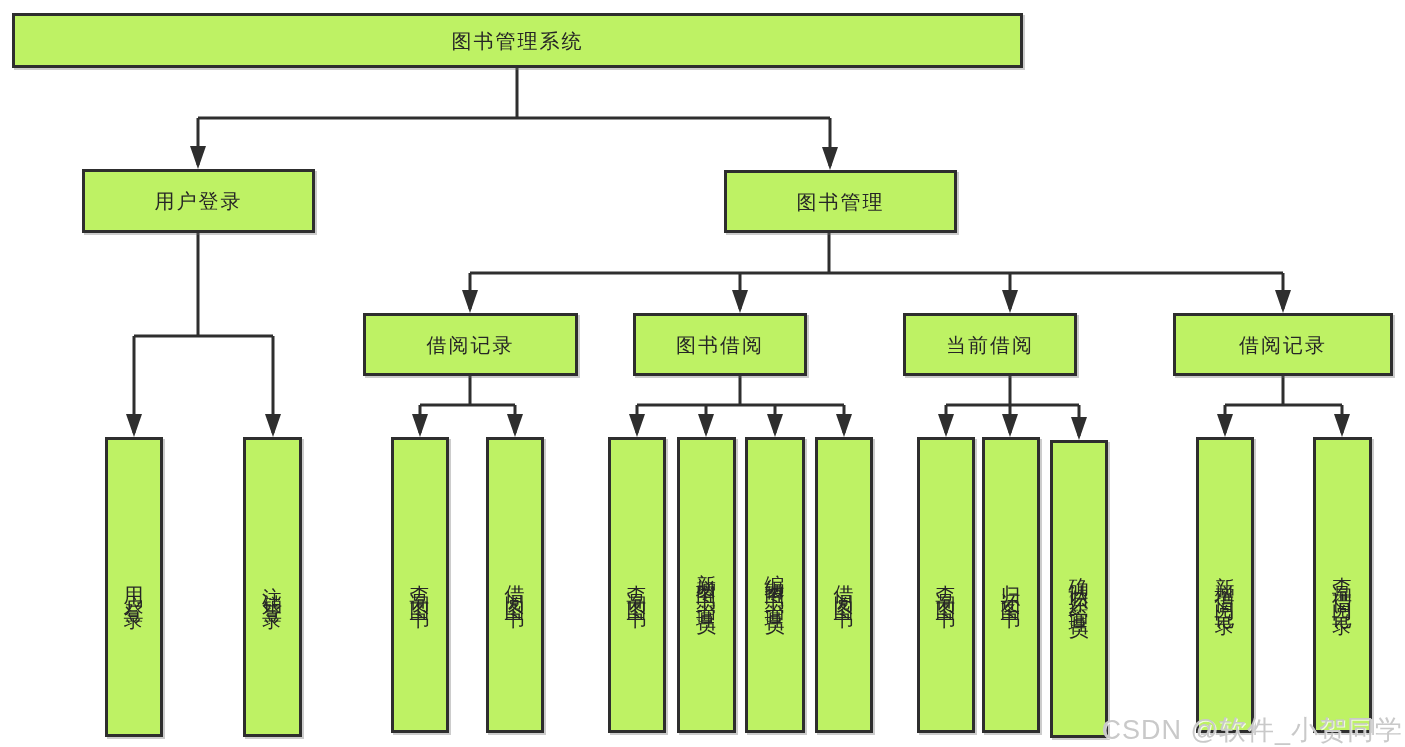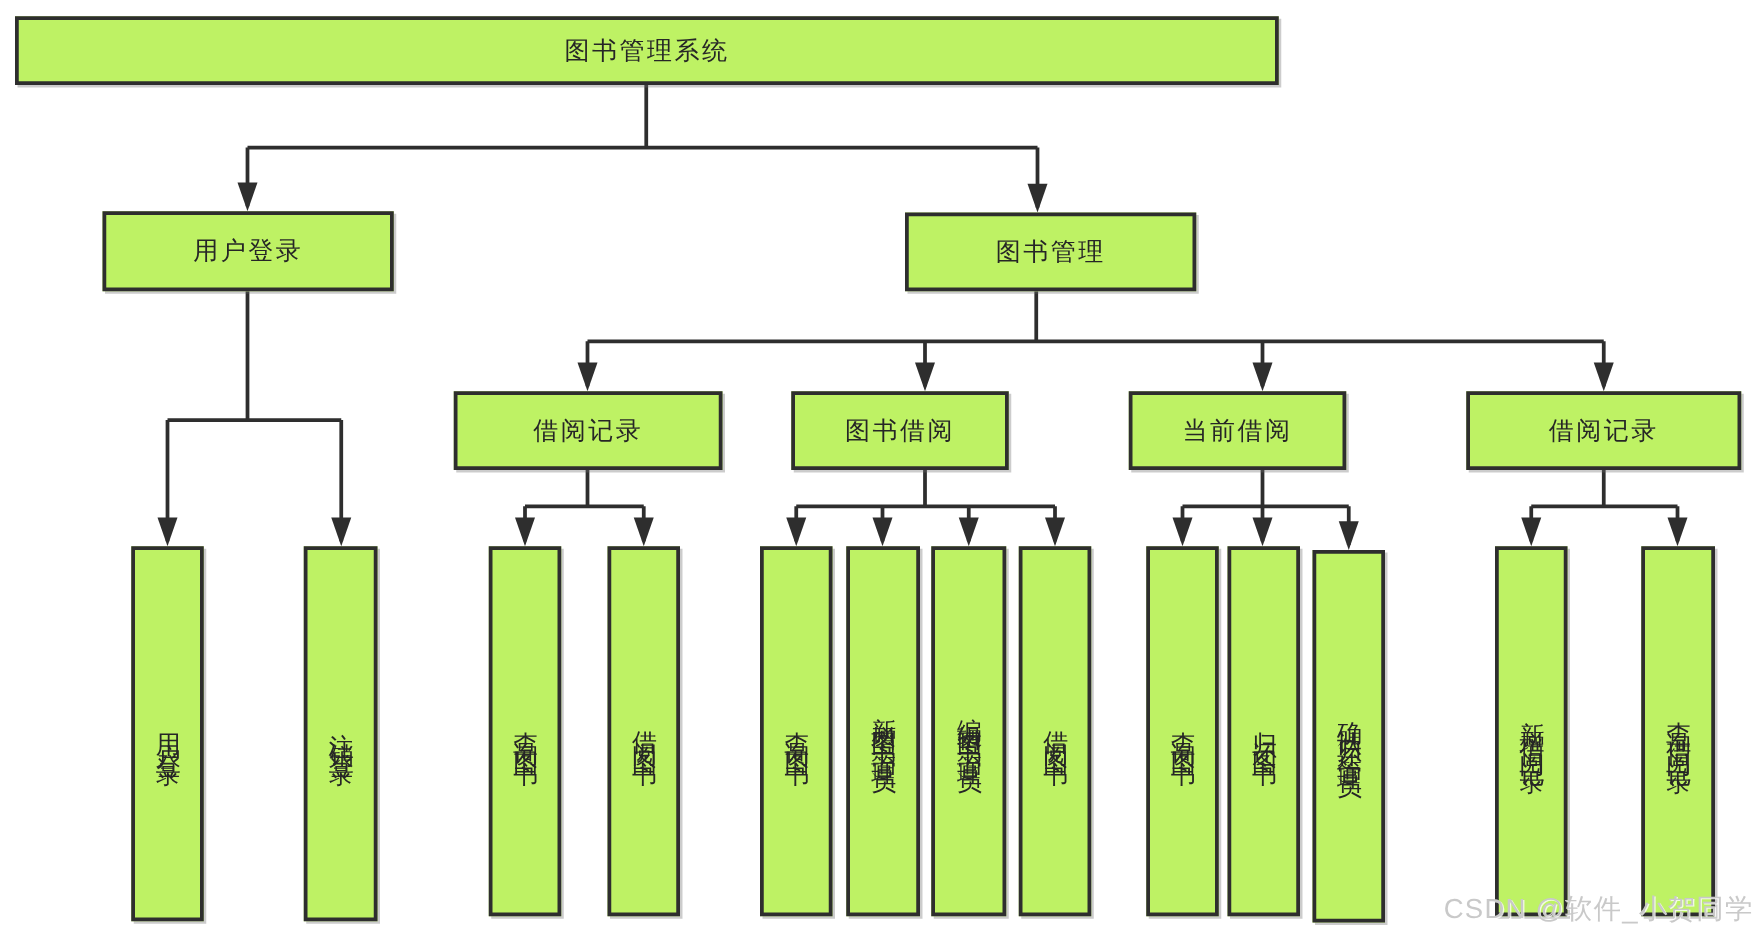--- a/index.html
+++ b/index.html
@@ -40,21 +40,21 @@
     writing-mode: vertical-rl;
     text-orientation: mixed;
     letter-spacing: 8px;
     font-size: 20px;
     line-height: 1;
   }
   #watermark {
     position: absolute;
     top: 712px;
     right: 2px;
-    font-size: 22px;
+    font-size: 27px;
     letter-spacing: 1px;
     color: var(--watermark, #c9c9c9);
     text-shadow: 1px 1px 0 rgba(255,255,255,0.8);
     z-index: 5;
     white-space: nowrap;
   }
 </style>
 </head>
 <body>
 

